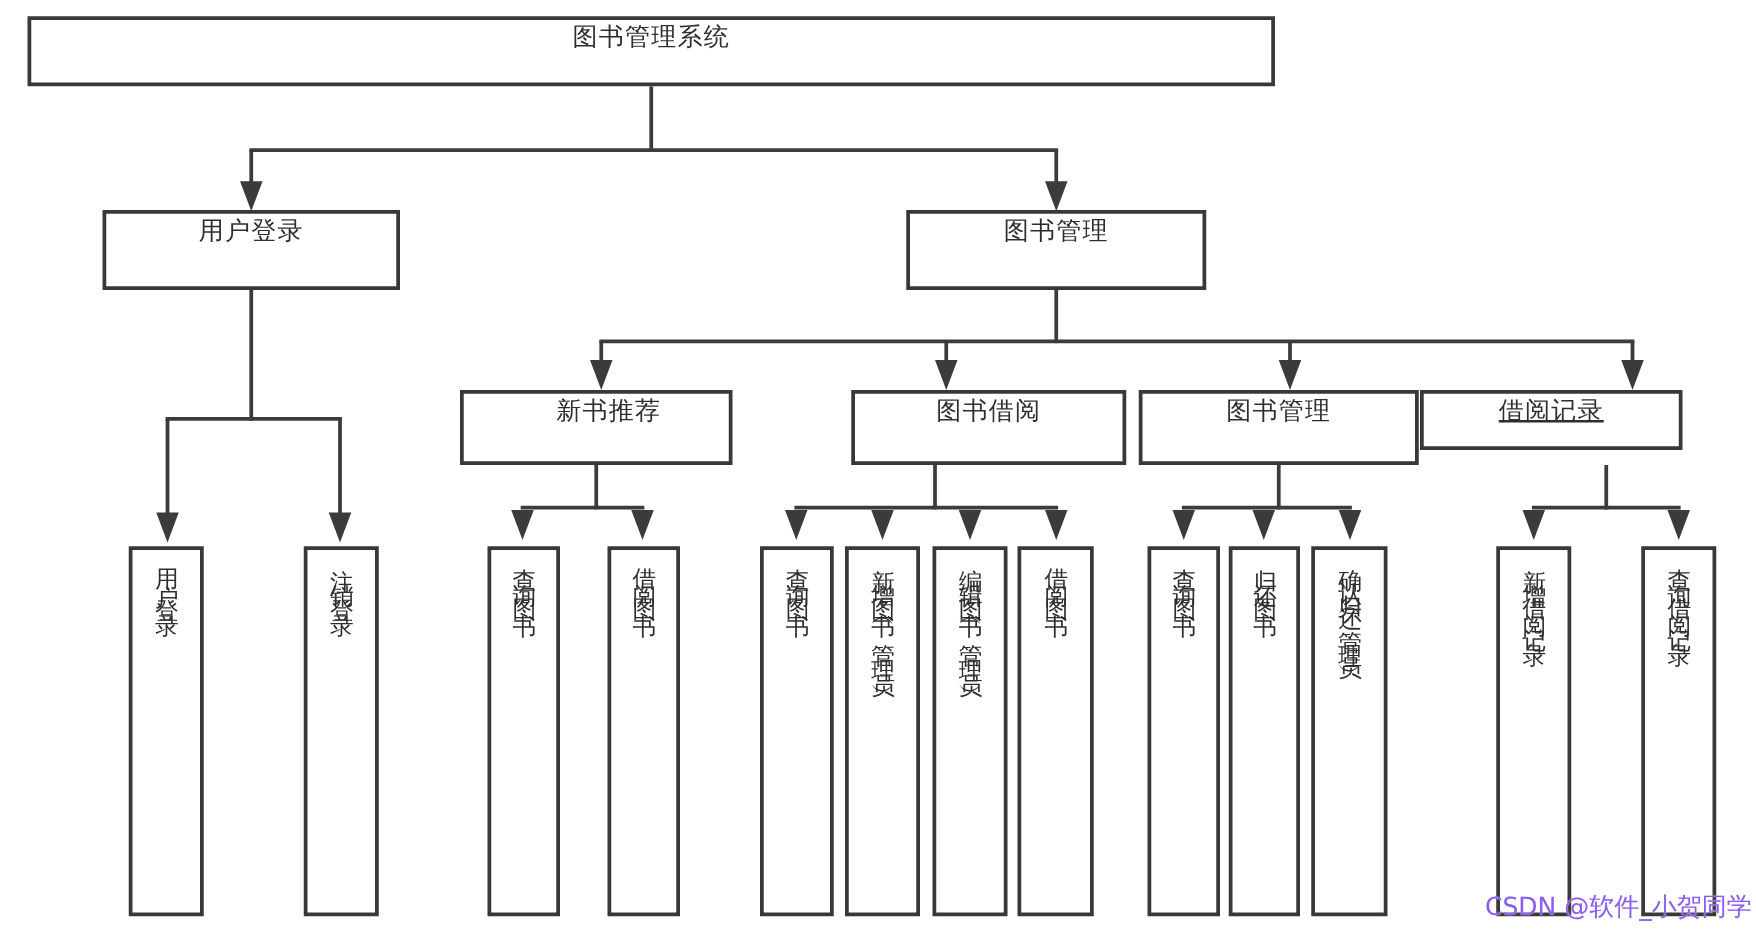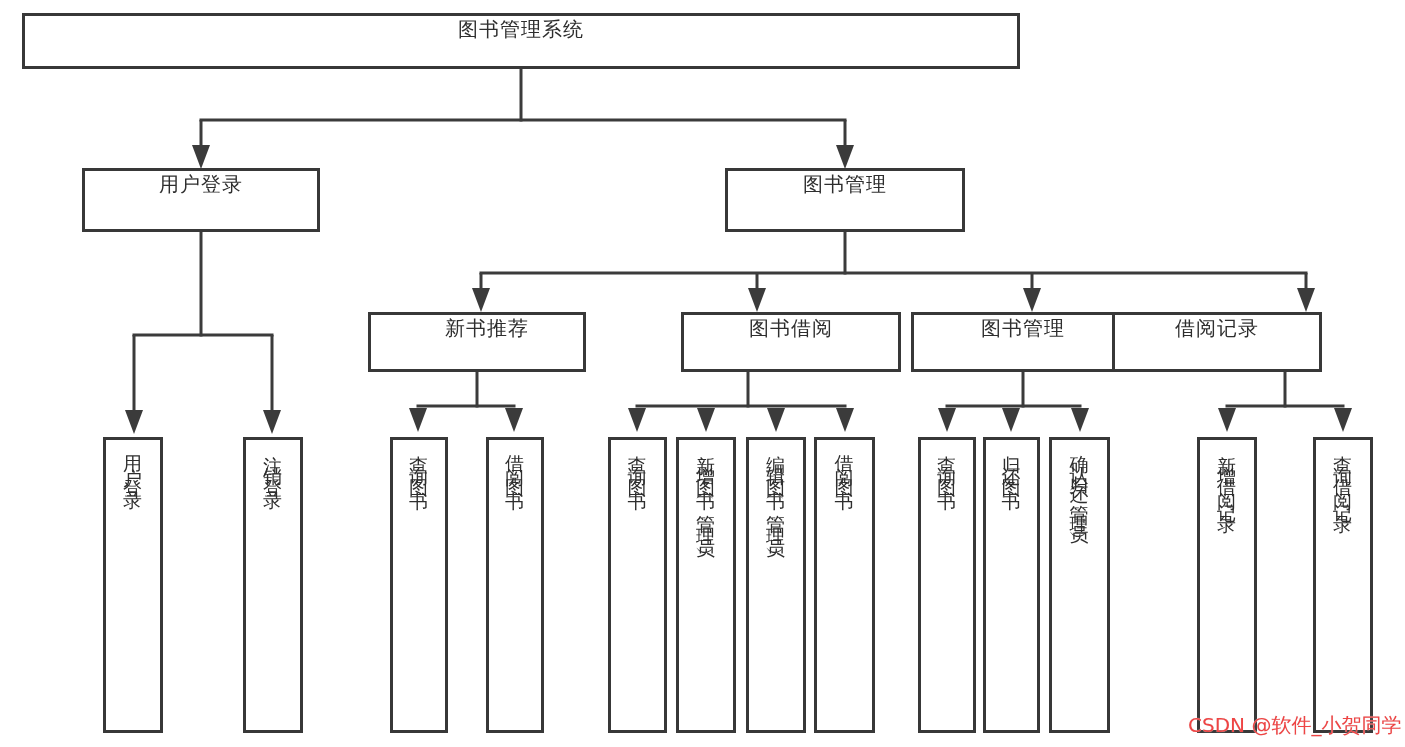--- a/index.html
+++ b/index.html
@@ -45,21 +45,21 @@
     letter-spacing: 12px;
     line-height: 1;
     white-space: nowrap;
     color: #2e2e2e;
   }
   #watermark {
     position: absolute;
     left: 1188px;
     top: 712px;
     font-size: 20px;
-    color: #ef4444;
+    color: #8b5cf6;
     white-space: nowrap;
     text-shadow: 0 0 1px #e6e6e6;
   }
 </style>
 </head>
 <body>
 
 <div id="canvas">
 
   <svg id="connectors" viewBox="0 0 1405 747" xmlns="http://www.w3.org/2000/svg">
@@ -128,21 +128,21 @@
 
   <div class="box" style="left:368px; top:312px; width:218px; height:60px;padding-left:20px;">
     <span class="hlabel">新书推荐</span>
   </div>
   <div class="box" style="left:638px; top:312px; width:220px; height:60px;margin-left:43px;">
     <span class="hlabel">图书借阅</span>
   </div>
   <div class="box" style="left:911px; top:312px; width:224px; height:60px;">
     <span class="hlabel">图书管理</span>
   </div>
-  <div class="box" style="left:1112px; top:312px; width:210px; height:60px;">
+  <div class="box" style="left:1136px; top:312px; width:210px; height:48px;text-decoration:underline;">
     <span class="hlabel">借阅记录</span>
   </div>
 
   <div class="box" style="left:103px; top:437px; width:60px; height:296px;">
     <span class="vlabel">用户登录</span>
   </div>
   <div class="box" style="left:243px; top:437px; width:60px; height:296px;">
     <span class="vlabel">注销登录</span>
   </div>
 

